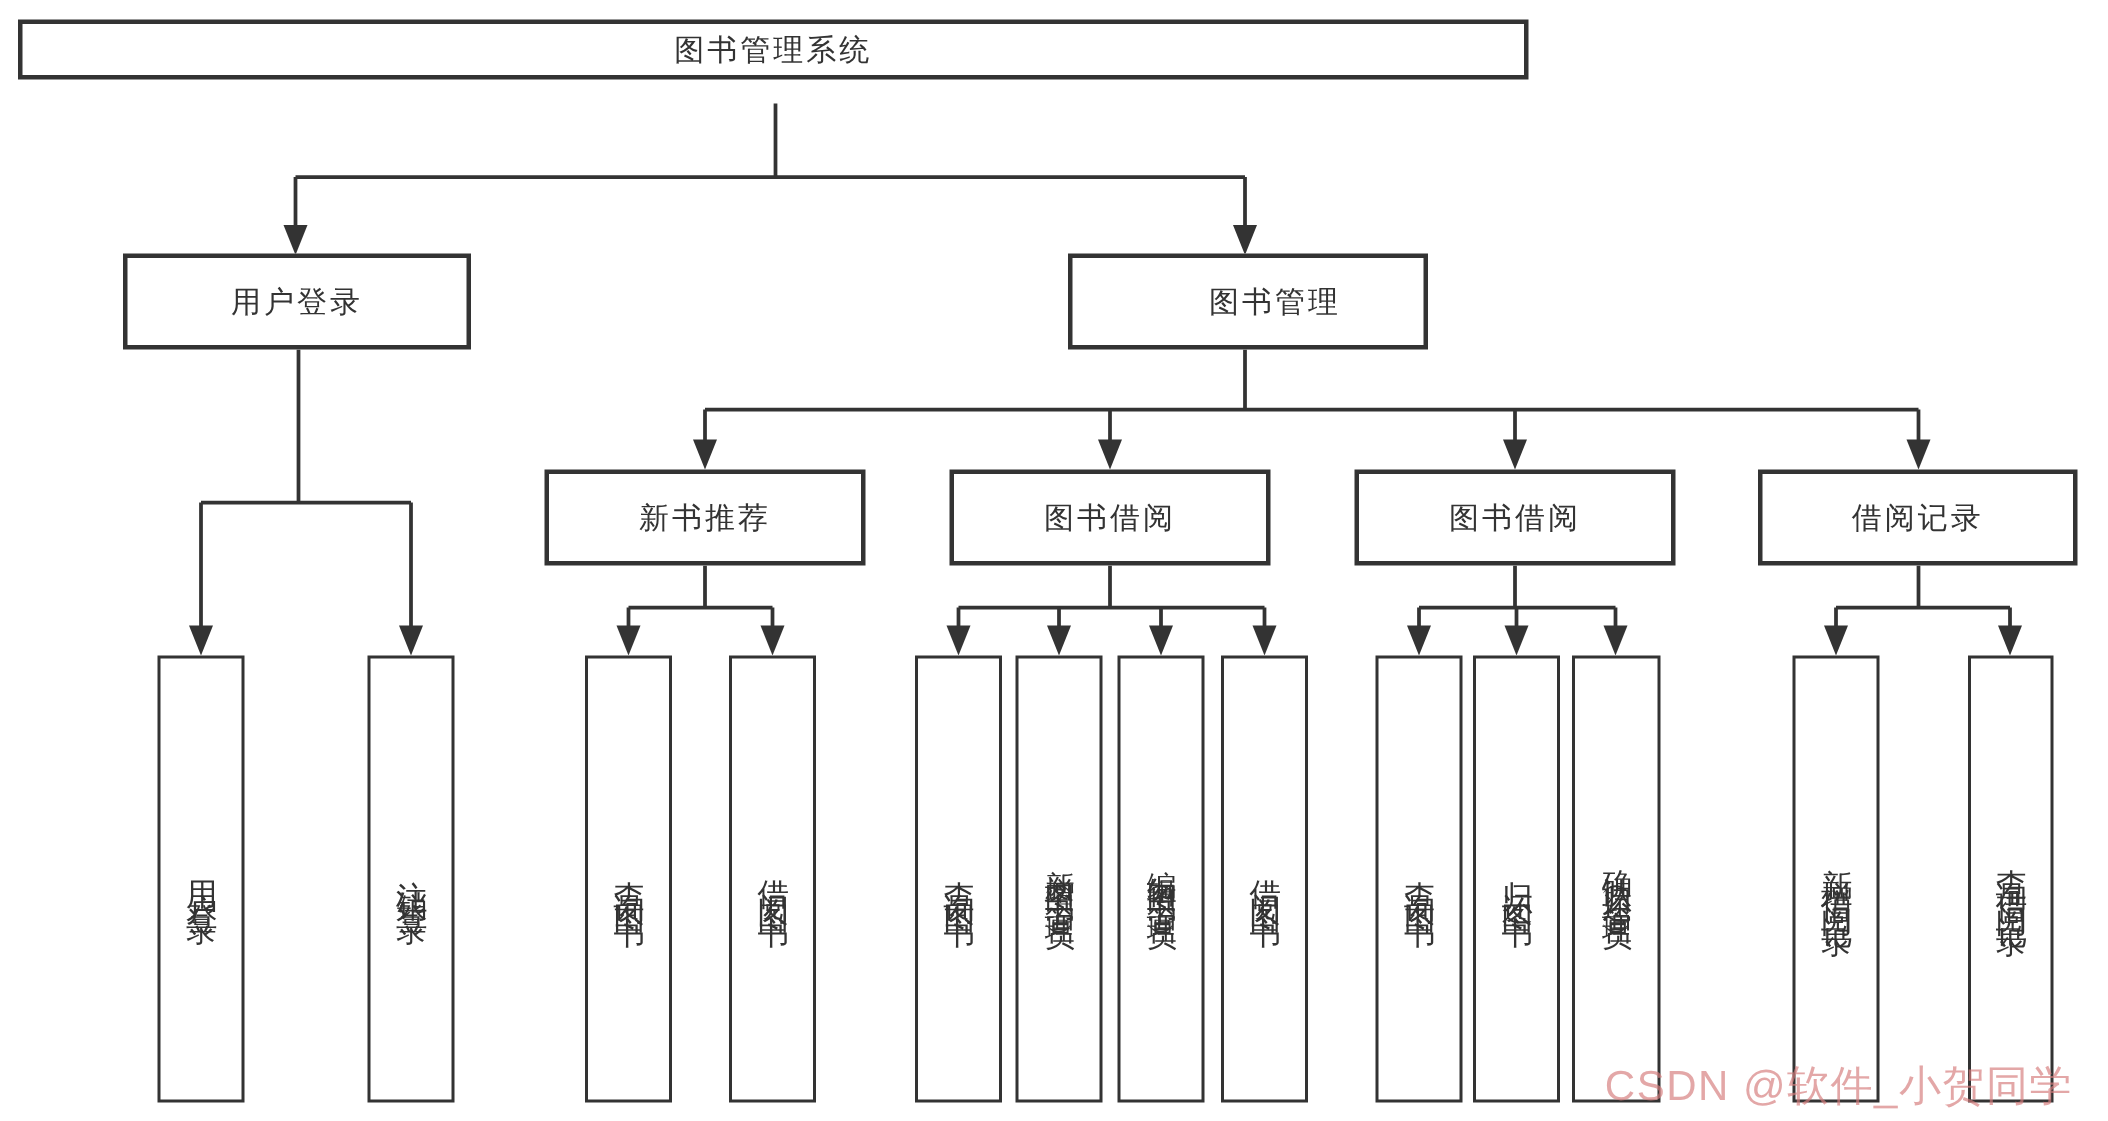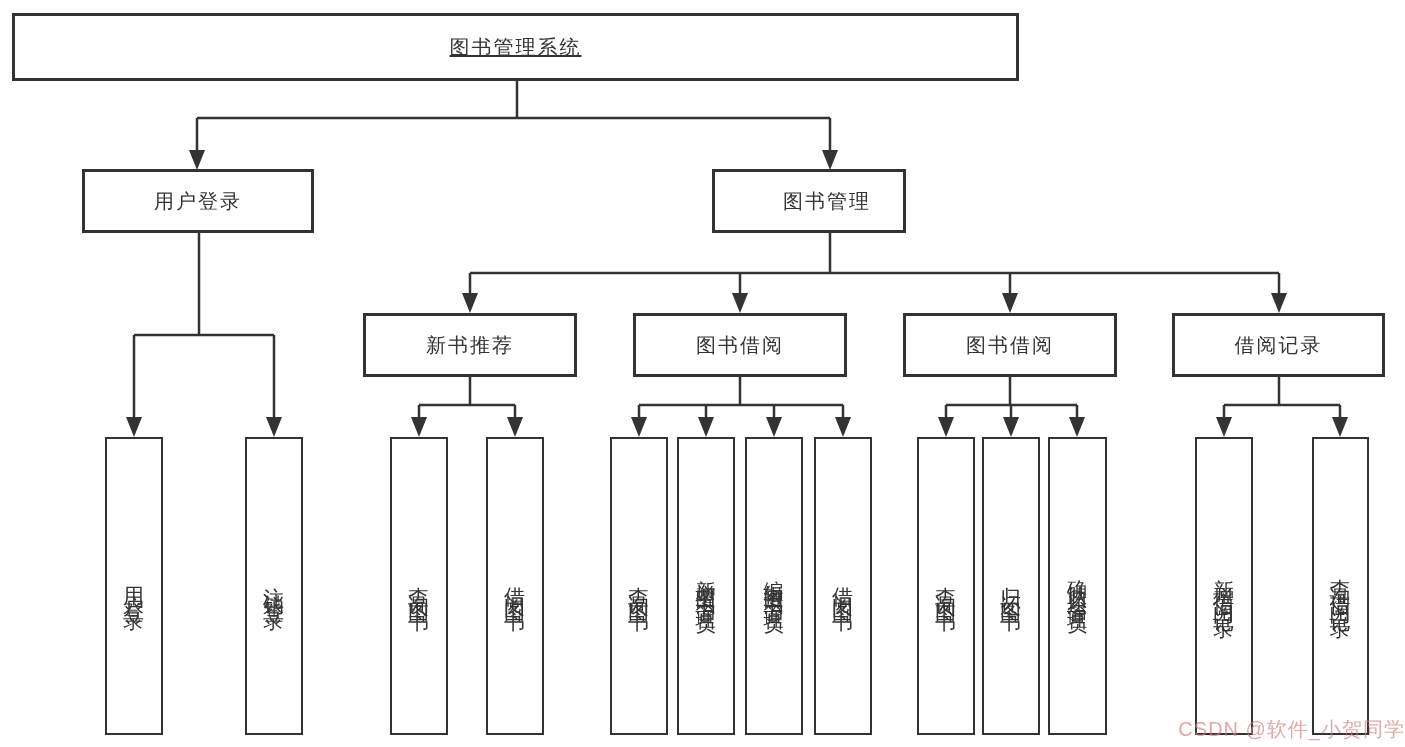--- a/index.html
+++ b/index.html
@@ -47,23 +47,23 @@
     font-size: 21px;
     letter-spacing: 8px;
     line-height: 1;
   }
   .node.vbox.tight span {
     letter-spacing: 5px;
     font-size: 20px;
   }
   .watermark {
     position: absolute;
-    right: 0;
+    right: 23px;
     bottom: 4px;
-    font-size: 20px;
+    font-size: 28px;
     color: rgba(214, 125, 125, 0.68);
     letter-spacing: 1px;
     z-index: 5;
     white-space: nowrap;
   }
 </style>
 </head>
 <body>
 
 <div class="canvas">
@@ -104,28 +104,28 @@
       <polygon points="766,417 782,417 774,437"></polygon>
       <polygon points="835,417 851,417 843,437"></polygon>
       <polygon points="938,417 954,417 946,437"></polygon>
       <polygon points="1003,417 1019,417 1011,437"></polygon>
       <polygon points="1069,417 1085,417 1077,437"></polygon>
       <polygon points="1216,417 1232,417 1224,437"></polygon>
       <polygon points="1332,417 1348,417 1340,437"></polygon>
     </g>
   </svg>
 
-  <div class="node hbox" style="left:12px; top:13px; width:1007px; height:68px;text-decoration:underline;">
+  <div class="node hbox" style="left:12px; top:13px; width:1007px; height:40px;">
     <span>图书管理系统</span>
   </div>
 
   <div class="node hbox" style="left:82px; top:169px; width:232px; height:64px;">
     <span>用户登录</span>
   </div>
-  <div class="node hbox" style="left:712px; top:169px; width:194px; height:64px;padding-left:36px;">
+  <div class="node hbox" style="left:712px; top:169px; width:240px; height:64px;padding-left:36px;">
     <span>图书管理</span>
   </div>
 
   <div class="node hbox" style="left:363px; top:313px; width:214px; height:64px;">
     <span>新书推荐</span>
   </div>
   <div class="node hbox" style="left:633px; top:313px; width:214px; height:64px;">
     <span>图书借阅</span>
   </div>
   <div class="node hbox" style="left:903px; top:313px; width:214px; height:64px;">

